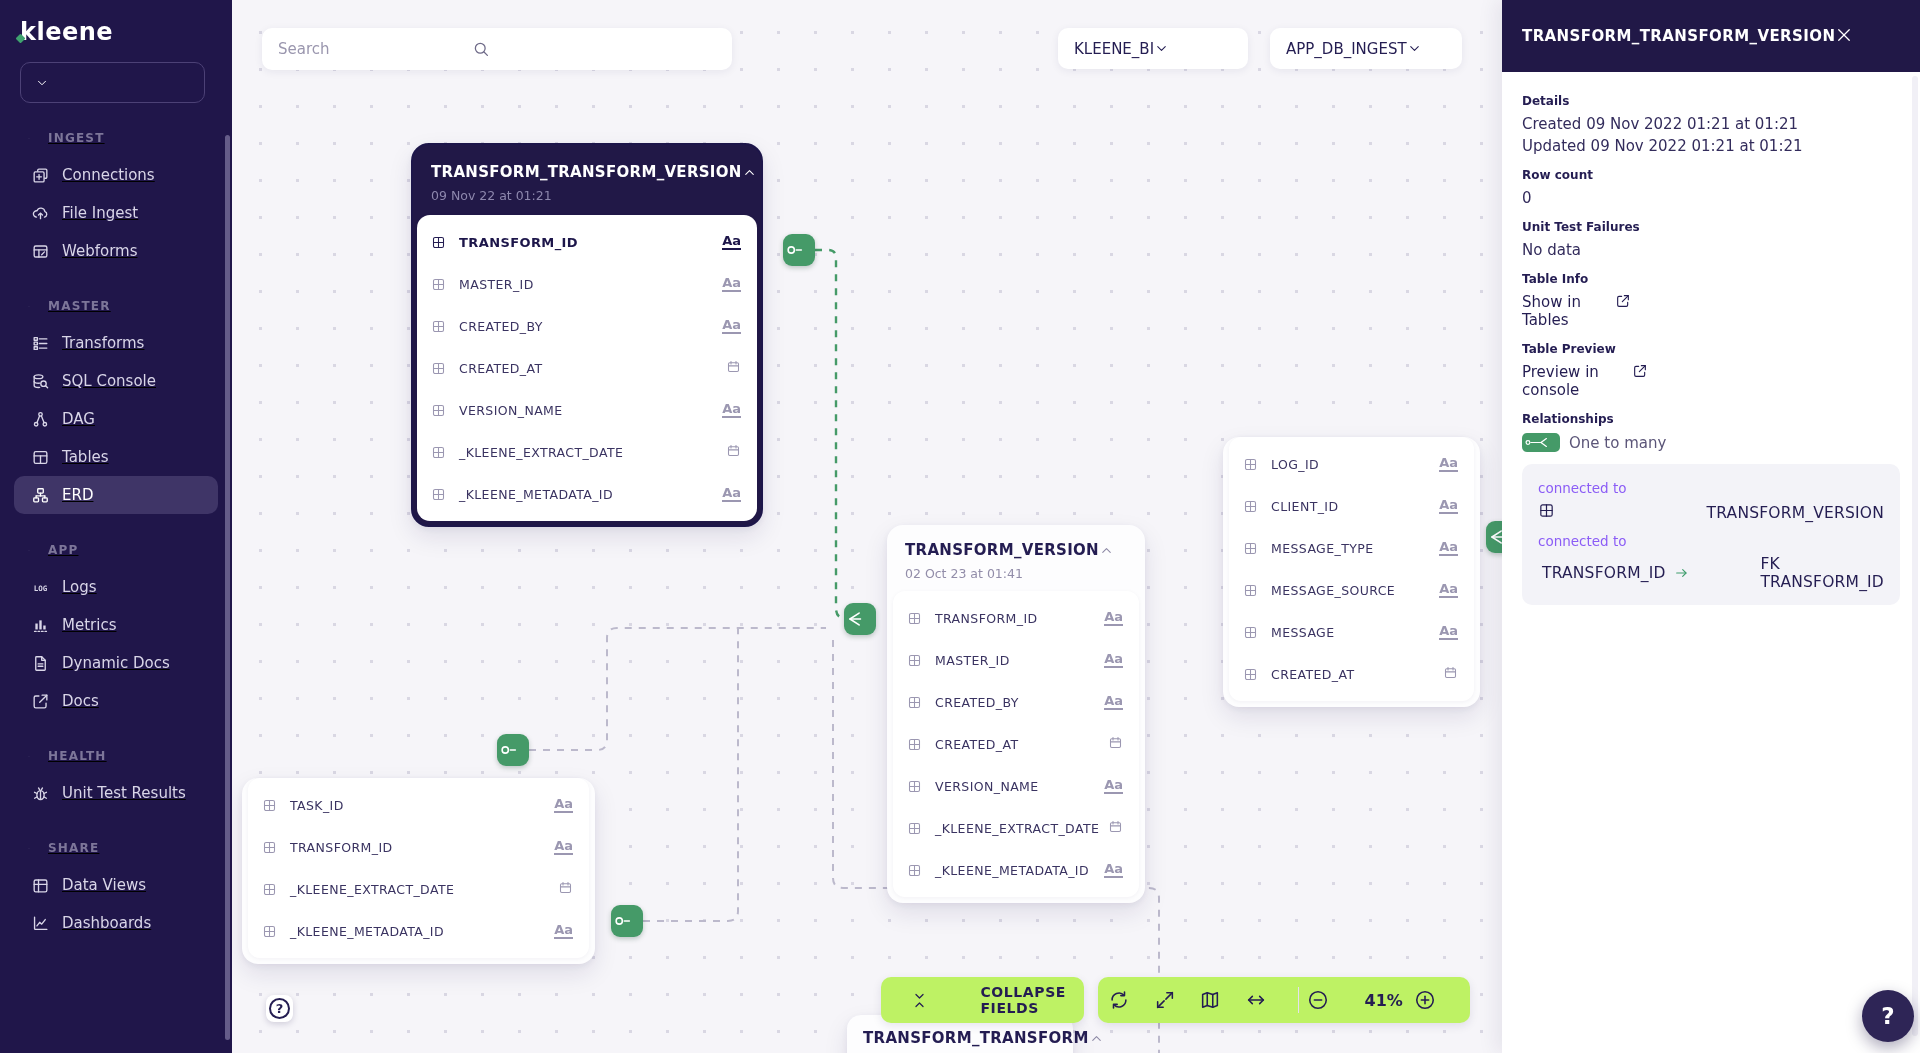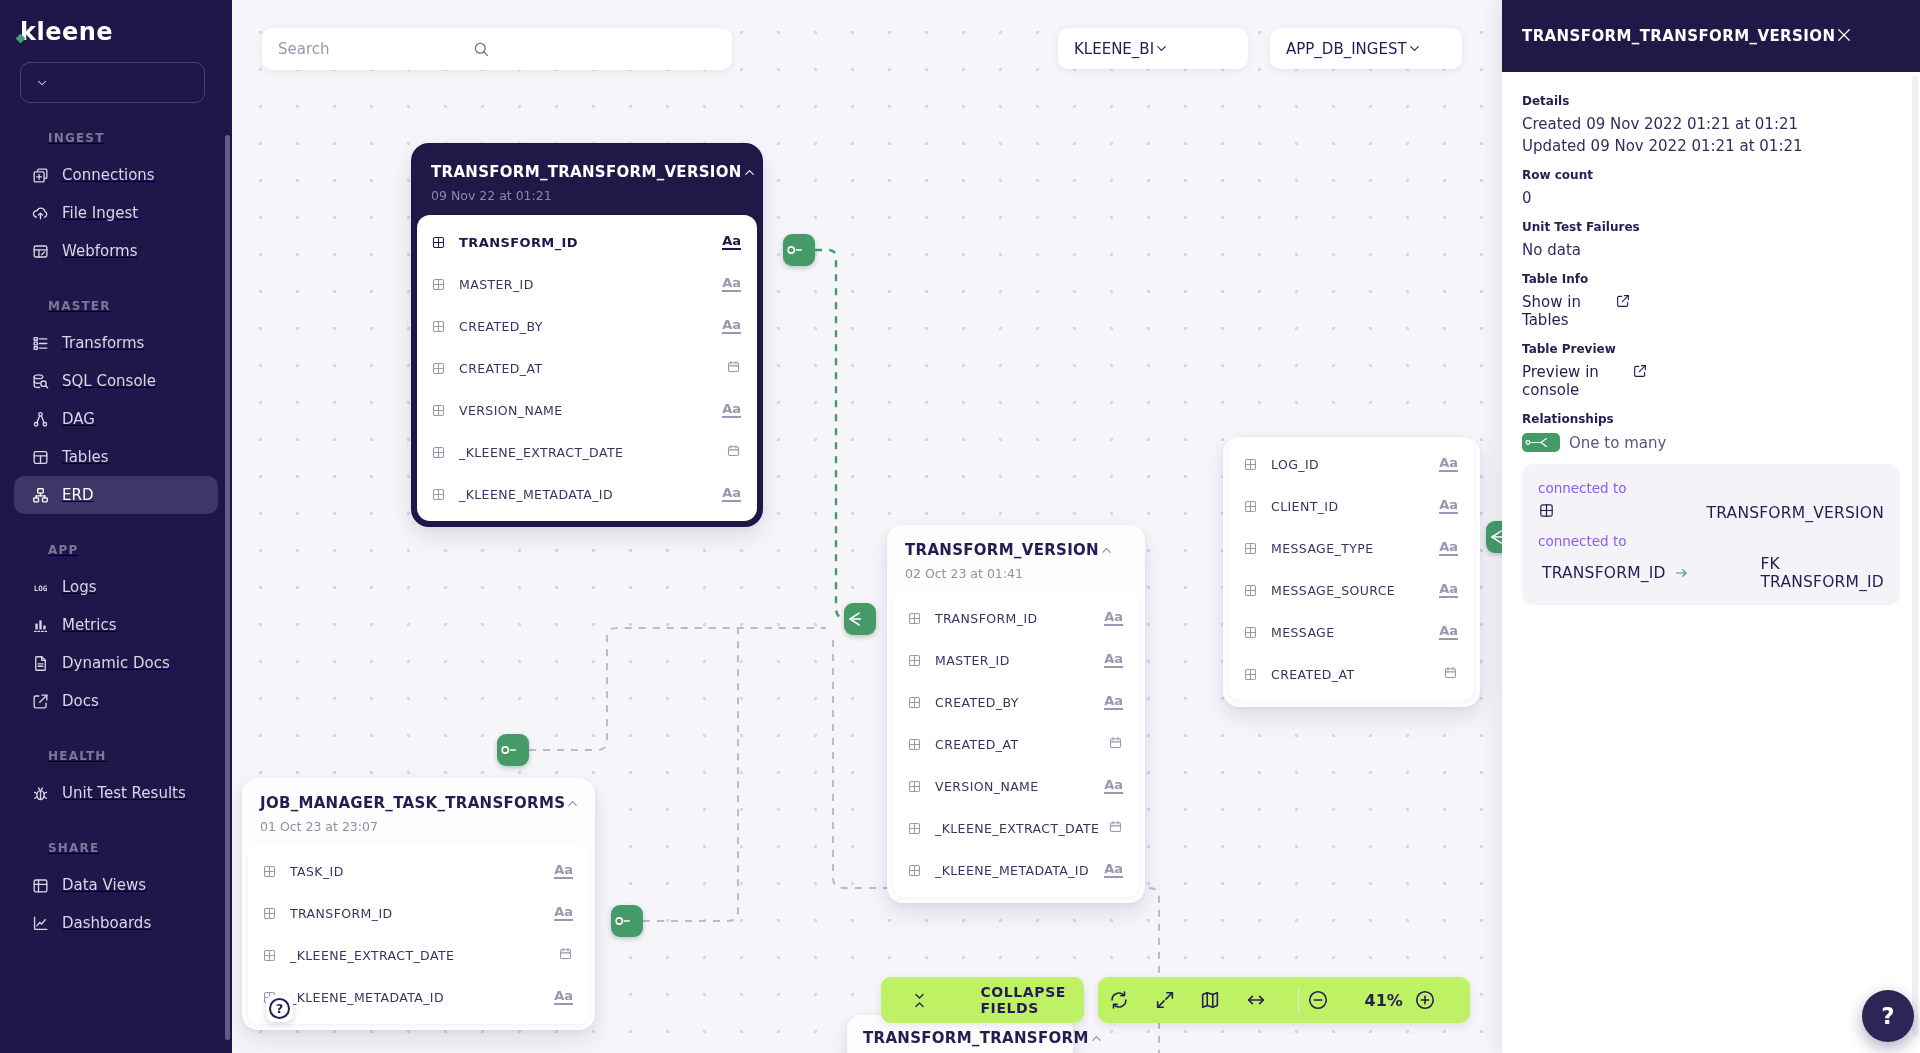--- a/index.html
+++ b/index.html
@@ -680,31 +680,20 @@
               <rect x="4" y="6" width="16" height="14" rx="2"></rect>
               <line x1="4" y1="11" x2="20" y2="11"></line>
               <line x1="8" y1="4" x2="8" y2="8"></line>
               <line x1="16" y1="4" x2="16" y2="8"></line>
             </svg></span>
         </div>
       </div>
   </div>
 
   <div class="erd-card" id="card-3">
-    <div class="card-head">
-      <div class="card-title-row">
-        <span class="card-title">JOB_MANAGER_TASK_TRANSFORMS</span>
-        <span style="display: inline-flex; width: 100%;">
-            <svg viewBox="0 0 24 24" width="100%" height="100%" fill="none" stroke="currentColor" stroke-width="1.7" stroke-linecap="round" stroke-linejoin="round">
-              <polyline points="6 15 12 9 18 15"></polyline>
-            </svg>
-          </span>
-      </div>
-      <div class="card-date">01 Oct 23 at 23:07</div>
-    </div>
     <div class="fields">
         <div class="field-row">
           <span class="f-ic">
             <svg viewBox="0 0 24 24" width="100%" height="100%" fill="none" stroke="currentColor" stroke-width="1.7" stroke-linecap="round" stroke-linejoin="round">
               <rect x="4" y="4" width="16" height="16" rx="2.5"></rect>
               <line x1="4" y1="12" x2="20" y2="12"></line>
               <line x1="12" y1="4" x2="12" y2="20"></line>
             </svg>
           </span>
           <span class="f-name">TASK_ID</span>

